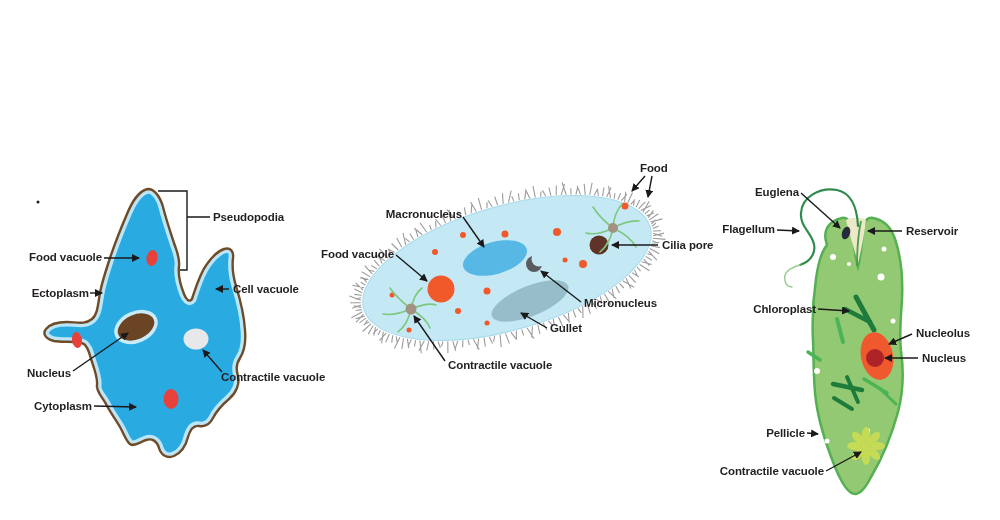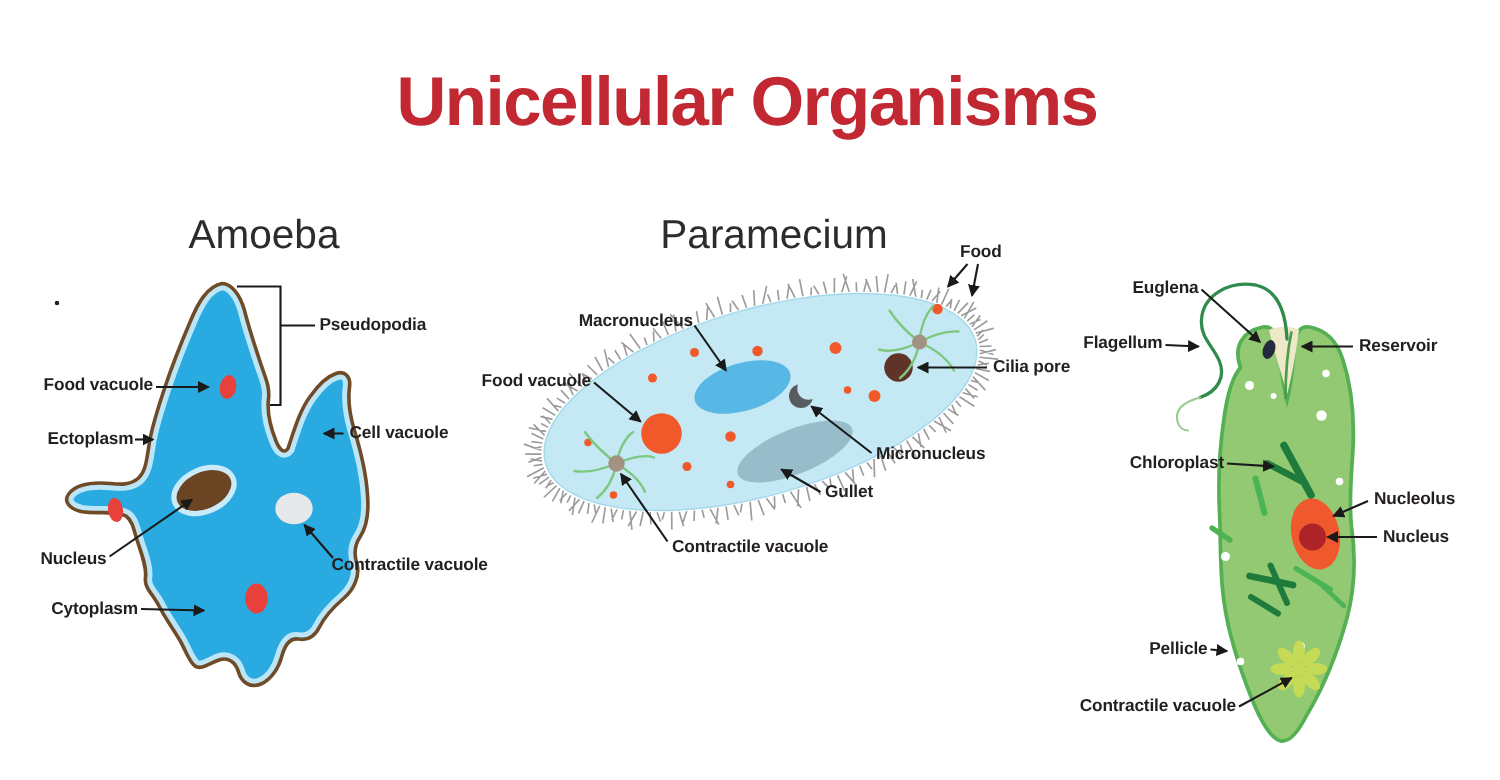--- a/index.html
+++ b/index.html
@@ -167,24 +167,21 @@
     <line x1="818" y1="309" x2="849" y2="311" marker-end="url(#ah)"></line>
     <line x1="912" y1="334" x2="889" y2="344" marker-end="url(#ah)"></line>
     <line x1="918" y1="358" x2="885" y2="358" marker-end="url(#ah)"></line>
     <line x1="807" y1="433" x2="818" y2="434" marker-end="url(#ah)"></line>
     <line x1="826" y1="471" x2="861" y2="452" marker-end="url(#ah)"></line>
   </g>
 
   <circle cx="38" cy="202" r="1.5" fill="#231F20"></circle>
 </svg>
 
-<div class="main">Unicellular Organisms</div>
-
-<div class="sec" style="left:176px;top:141px">Amoeba</div>
-<div class="sec" style="left:516px;top:141px">Paramecium</div>
+
 
 <div class="lbl" style="left:213px;top:210px">Pseudopodia</div>
 <div class="lbl" style="right:898px;top:250px">Food vacuole</div>
 <div class="lbl" style="right:911px;top:286px">Ectoplasm</div>
 <div class="lbl" style="left:233px;top:282px">Cell vacuole</div>
 <div class="lbl" style="right:929px;top:366px">Nucleus</div>
 <div class="lbl" style="right:908px;top:399px">Cytoplasm</div>
 <div class="lbl" style="left:221px;top:370px">Contractile vacuole</div>
 
 <div class="lbl" style="left:640px;top:161px">Food</div>

